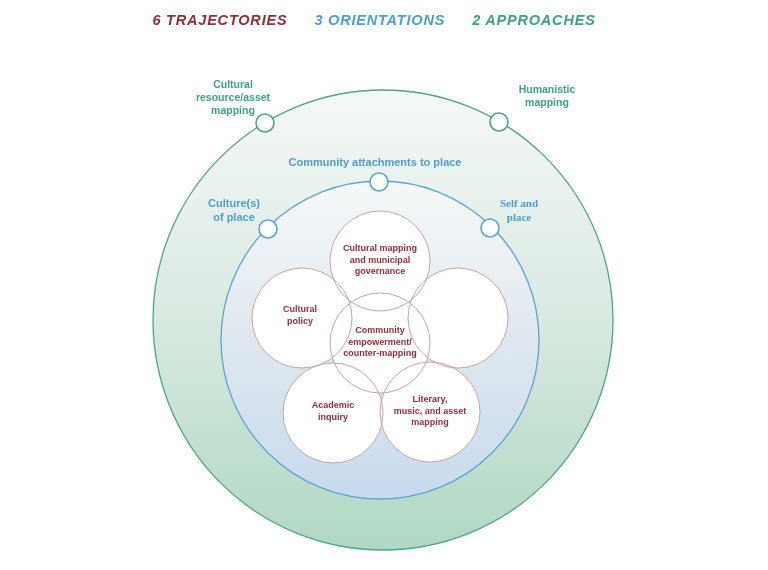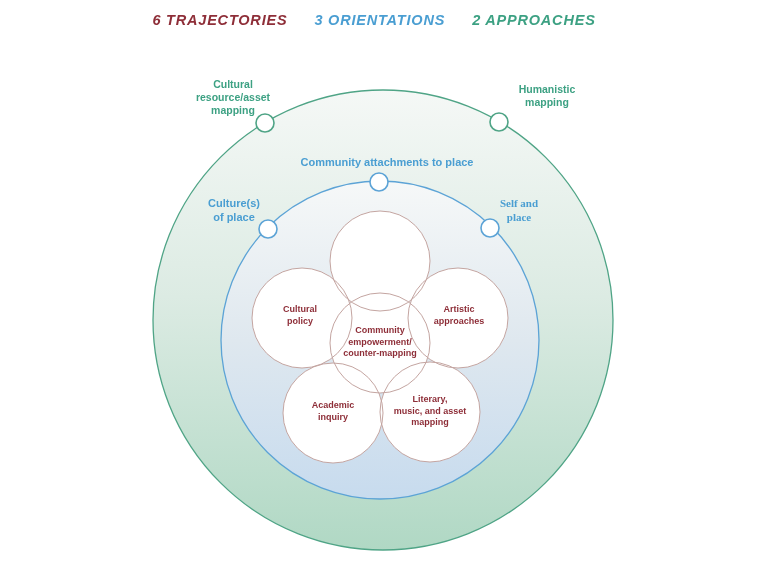--- a/index.html
+++ b/index.html
@@ -128,30 +128,31 @@
       <circle cx="490" cy="228" r="9"></circle>
     </g>
   </svg>
 
   <div class="lbl lbl-green" style="left:233px; top:98px;">Cultural
 resource/asset
 mapping</div>
   <div class="lbl lbl-green" style="left:539px; top:96px;margin-left:8px;">Humanistic
 mapping</div>
 
-  <div class="lbl lbl-blue-top" style="left:387px; top:163px;">Community attachments to place</div>
+  <div class="lbl lbl-blue-top" style="left:375px; top:163px;">Community attachments to place</div>
   <div class="lbl lbl-blue" style="left:234px; top:211px;">Culture(s)
 of place</div>
   <div class="lbl lbl-blue" style="left:519px; top:211px;font-family:Liberation Serif, serif;">Self and
 place</div>
 
+  <div class="lbl lbl-circle" style="left:380px; top:261px;">Cultural mapping
+and municipal
+governance</div>
   <div class="lbl lbl-circle" style="left:300px; top:316px;">Cultural
 policy</div>
-  <div class="lbl lbl-circle" style="left:459px; top:316px;">Artistic
-approaches</div>
   <div class="lbl lbl-circle" style="left:380px; top:343px;">Community
 empowerment/
 counter-mapping</div>
   <div class="lbl lbl-circle" style="left:333px; top:412px;">Academic
 inquiry</div>
   <div class="lbl lbl-circle" style="left:430px; top:412px;">Literary,
 music, and asset
 mapping</div>
 
 </div>

